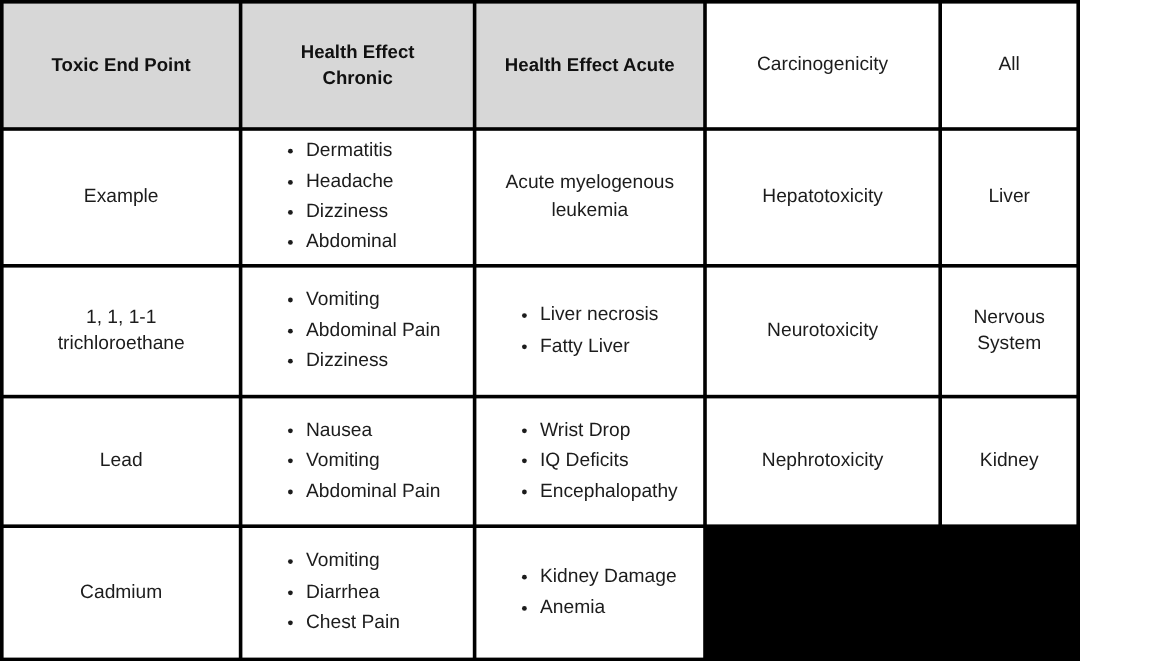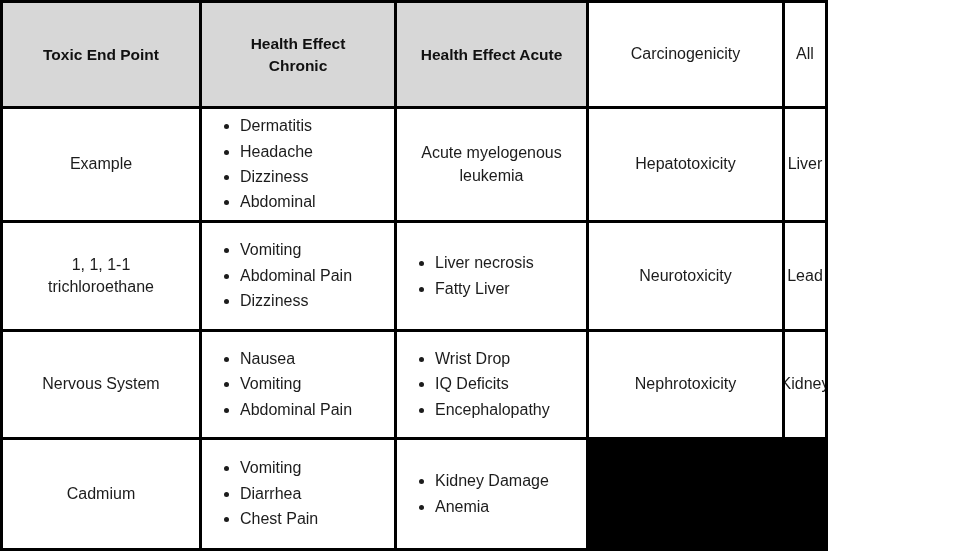--- a/index.html
+++ b/index.html
@@ -2,21 +2,21 @@
 <html><head>
 <meta charset="utf-8">
 <style>
   html, body {
     margin: 0;
     padding: 0;
     background: #ffffff;
     font-family: "Liberation Sans", "DejaVu Sans", sans-serif;
   }
   .table-wrap {
-    width: 828px;
+    width: 900px;
     height: 551px;
     box-sizing: border-box;
     background: #000000;          
     padding: 3px;                 
     display: grid;
     grid-template-columns: 196px 192px 189px 193px 1fr;
     grid-template-rows: 103px 111px 106px 105px 1fr;
     gap: 3px;                     
   }
   .cell {
@@ -43,21 +43,21 @@
     justify-content: flex-start;
     text-align: left;
     padding: 4px 4px 4px 0;
   }
   .cell.list ul {
     margin: 0;
     padding-left: 38px;
     list-style: disc;
   }
   .cell.list li {
-    margin: 3px 0;
+    margin: 3px 15px;
     white-space: normal;
   }
 </style>
 </head>
 <body>
 
 <div class="table-wrap">
 
   <div class="cell header">Toxic End Point</div>
   <div class="cell header">Health Effect
@@ -78,22 +78,22 @@
   <div class="cell">1, 1, 1-1
 trichloroethane</div>
   <div class="cell list">
     <ul><li>Vomiting</li><li>Abdominal Pain</li><li>Dizziness</li></ul>
   </div>
   <div class="cell list">
     <ul><li>Liver necrosis</li><li>Fatty Liver</li></ul>
   </div>
 
   <div class="cell">Neurotoxicity</div>
+  <div class="cell">Nervous System</div>
   <div class="cell">Lead</div>
-  <div class="cell">Nervous System</div>
   <div class="cell list">
     <ul><li>Nausea</li><li>Vomiting</li><li>Abdominal Pain</li></ul>
   </div>
   <div class="cell list">
     <ul><li>Wrist Drop</li><li>IQ Deficits</li><li>Encephalopathy</li></ul>
   </div>
 
   <div class="cell">Nephrotoxicity</div>
   <div class="cell">Kidney</div>
   <div class="cell">Cadmium</div>

